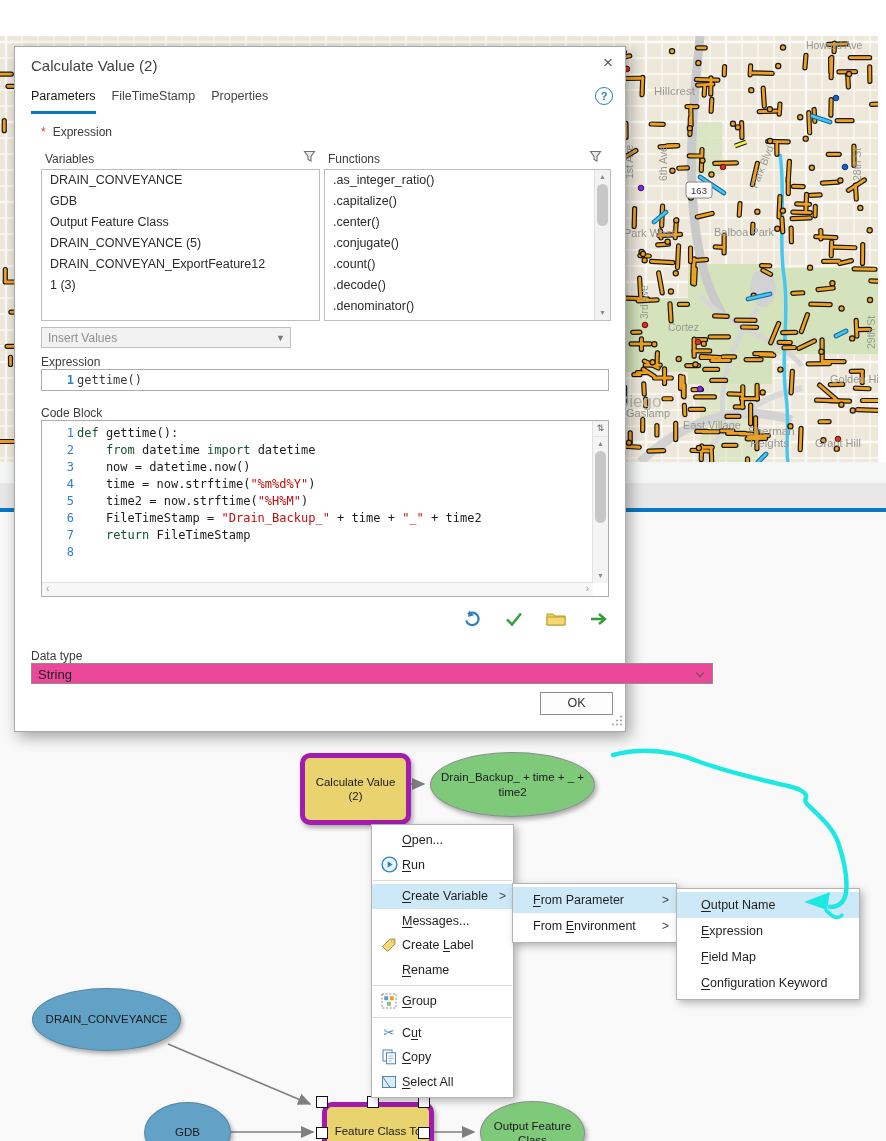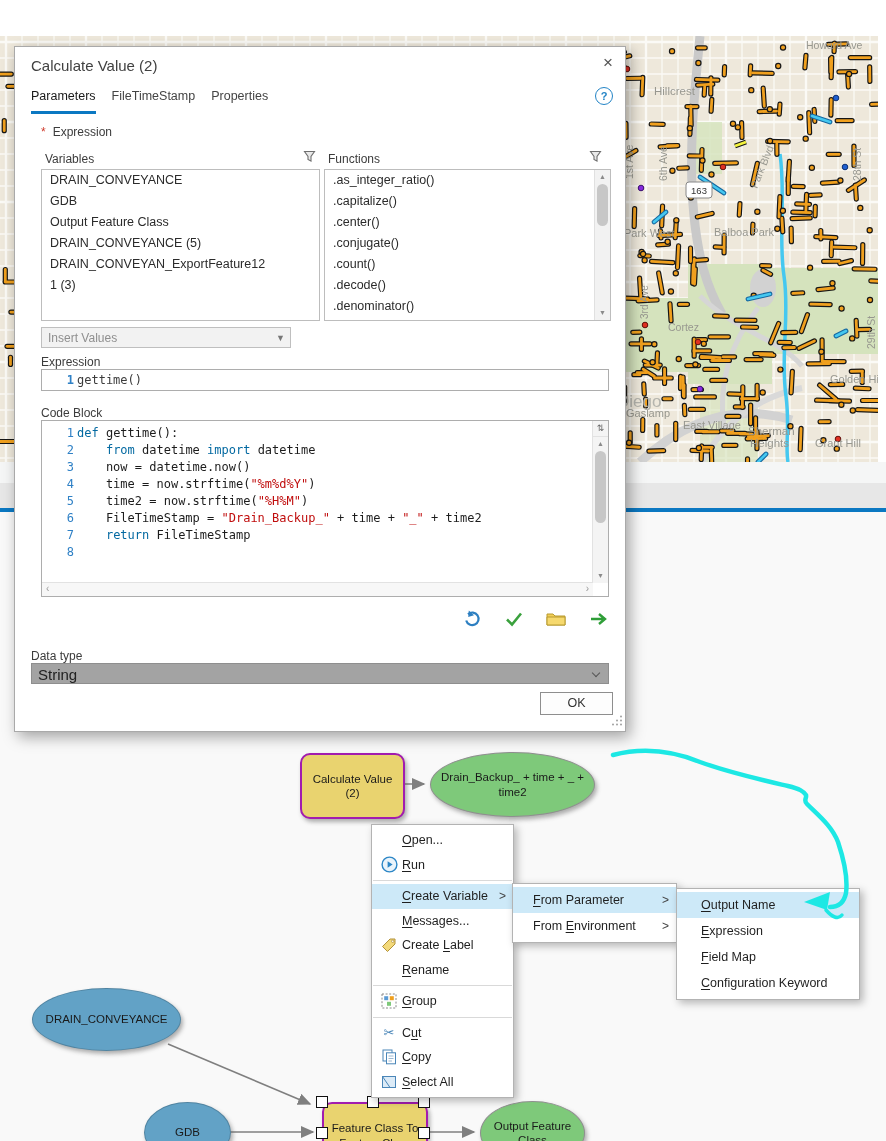--- a/index.html
+++ b/index.html
@@ -13,21 +13,21 @@
   #band-gray{position:absolute;left:0;top:447px;width:886px;height:25px;background:#e7e7e7;z-index:1;}
   #band-blue{position:absolute;left:0;top:472px;width:886px;height:4px;background:#0b78c2;z-index:1;}
   #model-canvas{position:absolute;left:0;top:476px;width:886px;height:656px;background:#f9f9f9;z-index:2;}
   #status-strip{position:absolute;left:0;top:1132px;width:886px;height:9px;background:#ebebeb;border-top:1px solid #d2d2d2;z-index:2;}
   #model-links{position:absolute;left:0;top:0;width:886px;height:1141px;z-index:4;pointer-events:none;}
   #annotation-overlay{position:absolute;left:0;top:0;width:886px;height:1141px;z-index:40;pointer-events:none;}
 
   
   .m-node{position:absolute;display:flex;align-items:center;justify-content:center;text-align:center;
           font-size:11.5px;color:#1a1a1a;line-height:1.25;z-index:5;cursor:default;}
-  .m-box{border-radius:10px;background:#e9d36f;border:2px solid #a21caf;box-shadow:2px 3px 4px rgba(80,80,80,.45);}
+  .m-box{border-radius:10px;background:#e9d36f;border:5px solid #a21caf;box-shadow:2px 3px 4px rgba(80,80,80,.45);}
   .m-ellipse{border-radius:50%;box-shadow:2px 3px 4px rgba(80,80,80,.45);}
   .m-green{background:#7ec97a;border:1px solid #8f8f8f;}
   .m-blue{background:#62a2c6;border:1px solid rgba(0,0,0,.18);}
   .handle{position:absolute;width:10px;height:10px;background:#fff;border:1.6px solid #111;z-index:8;}
 
   
   .menu{position:absolute;background:#fff;border:1px solid #b3b3b3;box-shadow:3px 3px 8px rgba(0,0,0,.28);padding:3px 0;cursor:default;}
   #menu-context{left:371px;top:788px;width:141px;z-index:20;}
   #menu-from{left:512px;top:847px;width:163px;z-index:21;}
   #menu-param{left:676px;top:852px;width:182px;z-index:22;}
@@ -71,34 +71,34 @@
   #lbl-expression{position:absolute;left:26px;top:308px;}
   .editor{position:absolute;left:26px;width:568px;border:1px solid #adadad;background:#fff;
           font-family:"DejaVu Sans Mono",monospace;font-size:12px;box-sizing:border-box;}
   #expr-editor{top:322px;height:22px;display:flex;align-items:center;}
   .ln{display:inline-block;width:32px;text-align:right;color:#2f81c6;padding-right:3px;flex:0 0 32px;}
   #expr-editor .ln{font-weight:bold;}
   #lbl-codeblock{position:absolute;left:26px;top:359px;}
   #code-editor{top:373px;height:177px;}
   #code-lines{position:absolute;left:0;top:4px;right:16px;}
   .code-line{height:17px;line-height:17px;white-space:pre;color:#1c1c1c;}
-  .c-kw{color:#0369a1;} .c-str{color:#c00d0d;}
+  .c-kw{color:#14532d;} .c-str{color:#c00d0d;}
   #code-vsb{position:absolute;right:0;top:0;bottom:13px;width:15px;background:#f4f4f4;border-left:1px solid #e2e2e2;
             display:flex;flex-direction:column;font-family:"Liberation Sans",sans-serif;}
   #code-split{height:15px;text-align:center;font-size:9px;color:#666;line-height:15px;border-bottom:1px solid #e2e2e2;}
   #code-vsb .sb-thumb{height:72px;}
   #code-vsb .spacer{flex:1;}
   #code-hsb{position:absolute;left:0;right:15px;bottom:0;height:13px;background:#f7f7f7;border-top:1px solid #e2e2e2;
             display:flex;justify-content:space-between;font-size:10px;color:#999;line-height:12px;padding:0 4px;
             font-family:"Liberation Sans",sans-serif;}
   #dlg-toolbar{position:absolute;top:562px;right:16px;display:flex;gap:20px;align-items:center;}
   .tool-ic{width:22px;height:20px;display:flex;align-items:center;justify-content:center;}
   #lbl-datatype{position:absolute;left:16px;top:602px;}
-  #dt-select{position:absolute;left:16px;top:616px;width:578px;height:21px;border:1px solid #8e8e8e;background:#a3a3a3;
-             font-size:15px;color:#222;line-height:21px;padding-left:6px;box-sizing:border-box;}
+  #dt-select{position:absolute;left:16px;top:616px;width:682px;height:21px;border:1px solid #8e8e8e;background:#ec4899;
+             font-size:13px;color:#222;line-height:21px;padding-left:6px;box-sizing:border-box;}
   #dt-select .chev{position:absolute;right:9px;top:6px;width:5px;height:5px;border:solid #555;border-width:0 1.4px 1.4px 0;transform:rotate(45deg);}
   #ok-btn{position:absolute;left:525px;top:645px;width:73px;height:23px;border:1px solid #8e8e8e;background:#fdfdfd;
           font-size:12.5px;color:#333;text-align:center;line-height:21px;box-sizing:border-box;}
   #dlg-grip{position:absolute;right:2px;bottom:2px;}
 </style>
 </head>
 <body>
 
 <div id="stage">
 

